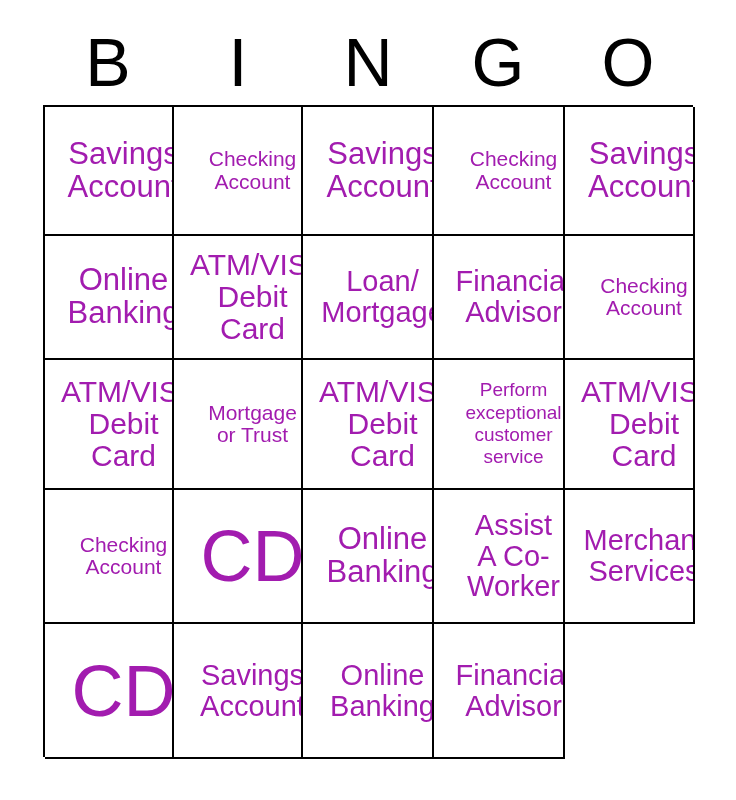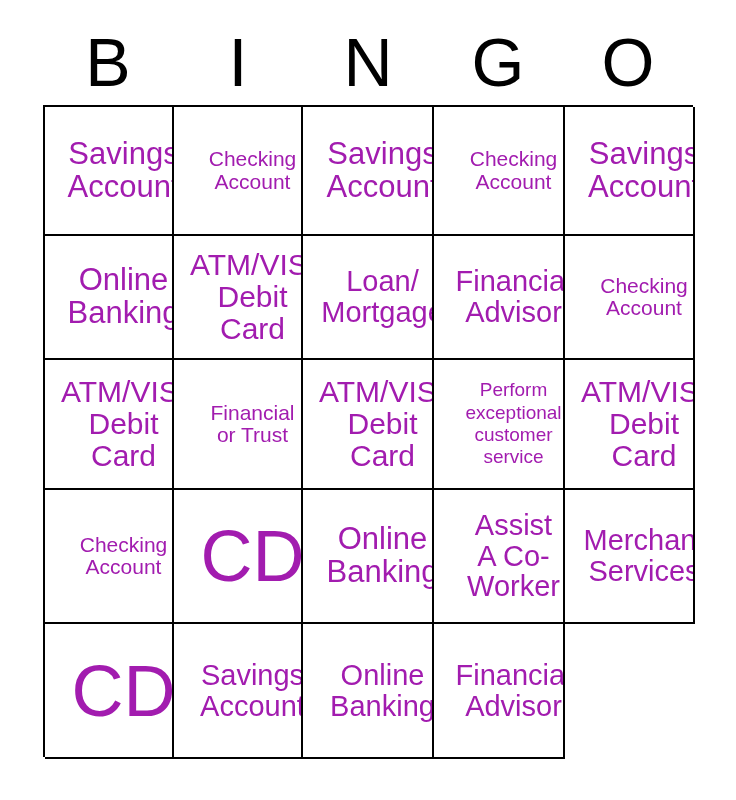--- a/index.html
+++ b/index.html
@@ -142,21 +142,21 @@
       <div class="cell fs-sm">
         <span class="cell-text">Checking
 Account</span>
       </div>
       <div class="cell fs-xs">
         <span class="cell-text">ATM/VISA
 Debit
 Card</span>
       </div>
       <div class="cell fs-sm">
-        <span class="cell-text">Financial
+        <span class="cell-text">Mortgage
 or Trust</span>
       </div>
       <div class="cell fs-xs">
         <span class="cell-text">ATM/VISA
 Debit
 Card</span>
       </div>
       <div class="cell fs-xxs">
         <span class="cell-text">Perform
 exceptional

